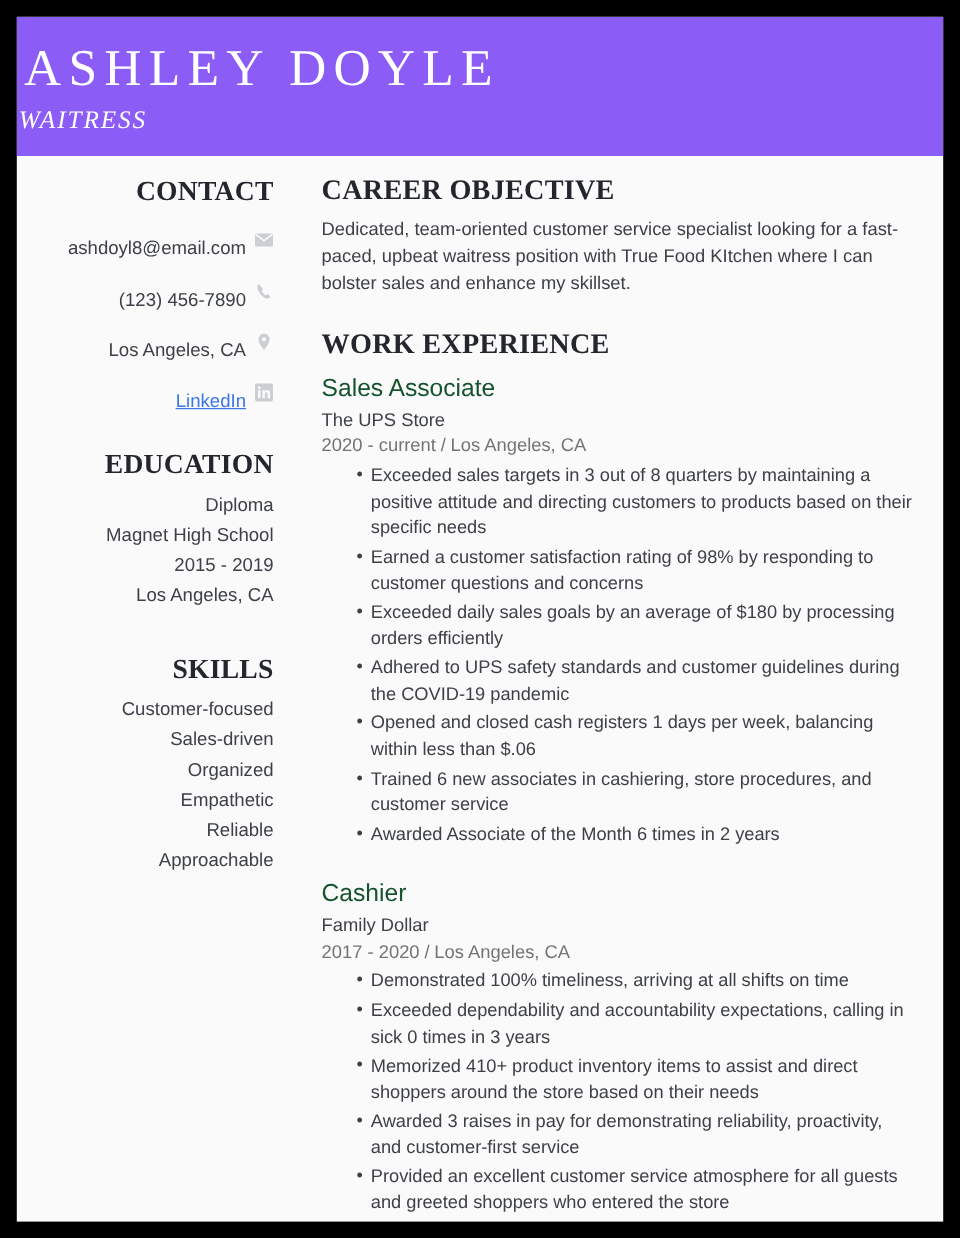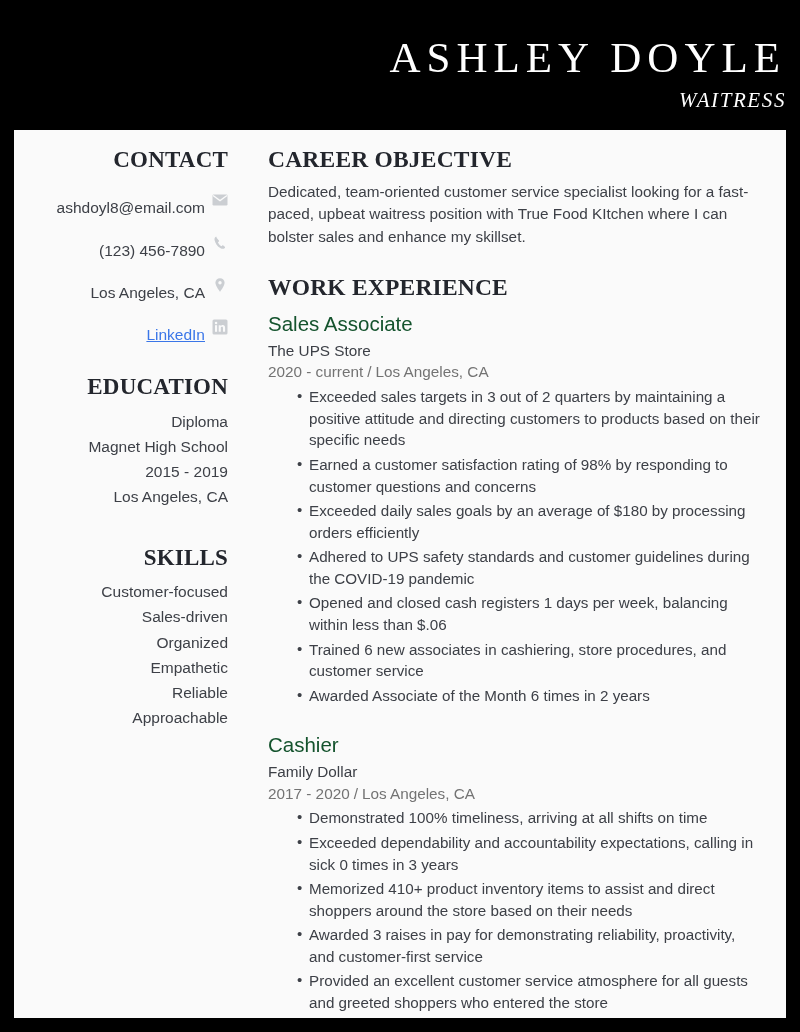--- a/index.html
+++ b/index.html
@@ -21,26 +21,26 @@
     left: 14px;
     top: 14px;
     width: 772px;
     height: 1004px;
     background: #fafafa;
     overflow: hidden;
   }
 
   
   .header {
-    background: #000000;
+    background: #8b5cf6;
     height: 116px;
     width: 100%;
     display: flex;
     flex-direction: column;
-    align-items: flex-end;
+    align-items: flex-start;
     justify-content: center;
     box-sizing: border-box;
     padding-top: 4px;
   }
   .full-name {
     font-family: "Liberation Serif", serif;
     font-size: 43px;
     font-weight: 400;
     color: #ffffff;
     letter-spacing: 6px;
@@ -259,21 +259,21 @@
       <div class="sec-head">CAREER OBJECTIVE</div>
       <p class="objective">Dedicated, team-oriented customer service specialist looking for a fast-paced, upbeat waitress position with True Food KItchen where I can bolster sales and enhance my skillset.</p>
 
       <div class="sec-head wexp">WORK EXPERIENCE</div>
 
       <div class="job">
         <p class="job-title">Sales Associate</p>
         <p class="job-company">The UPS Store</p>
         <p class="job-meta"><span>2020 - current</span><span class="sep">/</span><span>Los Angeles, CA</span></p>
         <ul class="bullets">
-          <li>Exceeded sales targets in 3 out of 2 quarters by maintaining a positive attitude and directing customers to products based on their specific needs</li>
+          <li>Exceeded sales targets in 3 out of 8 quarters by maintaining a positive attitude and directing customers to products based on their specific needs</li>
           <li>Earned a customer satisfaction rating of 98% by responding to customer questions and concerns</li>
           <li>Exceeded daily sales goals by an average of $180 by processing orders efficiently</li>
           <li>Adhered to UPS safety standards and customer guidelines during the COVID-19 pandemic</li>
           <li>Opened and closed cash registers 1 days per week, balancing within less than $.06</li>
           <li>Trained 6 new associates in cashiering, store procedures, and customer service</li>
           <li>Awarded Associate of the Month 6 times in 2 years</li>
         </ul>
       </div>
 
       <div class="job second">

